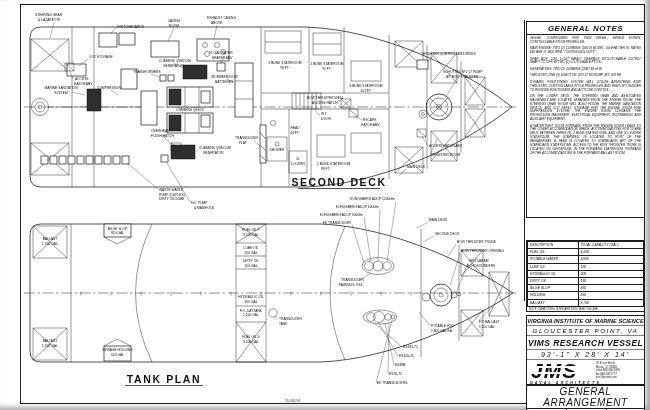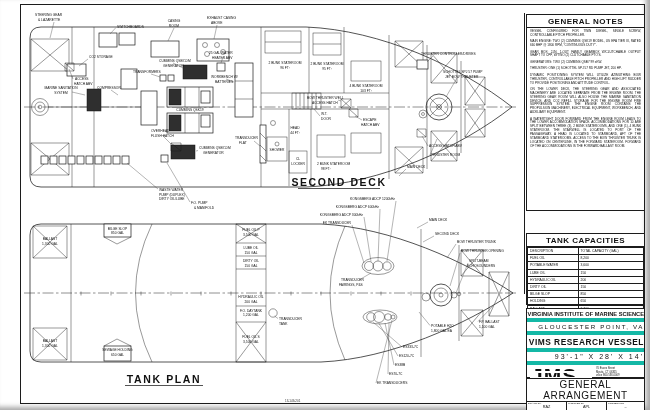--- a/index.html
+++ b/index.html
@@ -15,29 +15,29 @@
   .lt{fill:none;stroke:#1b1b1b;stroke-width:.45;}
   .dk{fill:#2f2f2f;stroke:#111;stroke-width:.5;}
   .wt{fill:#fff;stroke:#1b1b1b;stroke-width:.7;}
   .t{font-size:3.3px;fill:#111;}
   .tc{text-anchor:middle;}
   .te{text-anchor:end;}
   .bt{font-size:10.5px;font-weight:bold;letter-spacing:1.6px;fill:#111;}
   .cl{fill:none;stroke:#333;stroke-width:.55;stroke-dasharray:11 2.5 2.5 2.5;}
   .ldr{fill:none;stroke:#444;stroke-width:.4;}
   
-  .rightcol{position:absolute;left:524px;top:13px;width:122px;height:281px;border-left:1.2px solid #1c1c1c;box-sizing:border-box;}
+  .rightcol{position:absolute;left:524px;top:20px;width:122px;height:281px;border-left:1.2px solid #1c1c1c;box-sizing:border-box;font-style:italic;}
   .panel{position:absolute;left:1px;width:119px;border:1px solid #1c1c1c;background:#fff;box-sizing:border-box;}
   .ptitle{border-bottom:1px solid #1c1c1c;text-align:center;font-weight:bold;font-size:8px;padding:1.5px 0;letter-spacing:.5px;}
   .notesbody{padding:2px 3px;font-size:3.1px;line-height:1.25;text-align:justify;}
   .notesbody p{margin:0 0 2.6px 0;}
   .capt{width:100%;border-collapse:collapse;font-size:3.4px;}
   .capt th,.capt td{border:0.6px solid #1c1c1c;padding:0.8px 2px;text-align:left;font-weight:normal;height:4.6px;}
   .capfoot{font-size:2.7px;padding:1px 2px;}
-  .tb-row{border-bottom:4px solid #14b8a6;text-align:right;box-sizing:border-box;}
+  .tb-row{border-bottom:1px solid #14b8a6;text-align:center;box-sizing:border-box;}
   .tb-org{font-size:5.7px;font-weight:bold;padding:1.5px 0;}
   .tb-loc{font-size:6.2px;letter-spacing:1.6px;padding:1px 0;}
   .tb-vessel{font-size:8.4px;font-weight:bold;letter-spacing:.5px;padding:1.5px 0;}
   .tb-dims{font-size:7px;letter-spacing:2px;padding:1px 0;}
   .logo-wrap{position:relative;height:26px;border-bottom:1px solid #1c1c1c;}
   .jms{position:absolute;left:4px;top:-1px;font-size:21px;font-weight:900;letter-spacing:1px;line-height:24px;}
   .jms-stripe{position:absolute;left:3px;width:62px;height:1.6px;background:#fff;}
   .jms-sub{position:absolute;left:3px;top:20.5px;font-size:3.6px;letter-spacing:2.2px;font-weight:bold;}
   .addr{position:absolute;right:2px;top:2px;width:46px;font-size:2.7px;line-height:1.3;text-align:left;}
   .discl{font-size:2.5px;line-height:1.2;padding:1px 2px;text-align:justify;}
@@ -326,21 +326,20 @@
         <p>GEAR BOX: 2-IN, 1-OUT FAMILY GEARBOX W/CLUTCHABLE OUTPUT SHAFT TO CPP, W/TWO (2) CLUTCHABLE PTO'S.</p>
         <p>GENERATORS: TWO (2) CUMMINS QSB7 99 eKW.</p>
         <p>THRUSTER: ONE (1) SCHOTTEL SPJ 57 RD PUMP JET, 200 HP.</p>
         <p>DYNAMIC POSITIONING SYSTEM WILL UTILIZE AZIMUTHING BOW THRUSTER, CONTROLLABLE PITCH PROPELLER AND HIGH LIFT RUDDER TO PROVIDE POSITIONING AND ATTITUDE CONTROL.</p>
         <p>ON THE LOWER DECK, THE STEERING GEAR AND ASSOCIATED MACHINERY ARE LOCATED SEPARATE FROM THE ENGINE ROOM. THE STEERING GEAR ROOM WILL ALSO HOUSE THE MARINE SANITATION DEVICE, AND CO2 REFILL STORAGE FOR THE ENGINE ROOM FIRE SUPPRESSION SYSTEM. THE ENGINE ROOM CONTAINS THE PROPULSION MACHINERY, ELECTRICAL EQUIPMENT, WORKBENCH, AND AUXILIARY EQUIPMENT.</p>
         <p>A WATERTIGHT DOOR FORWARD FROM THE ENGINE ROOM LEADS TO THE LOWER ACCOMMODATION SPACE. ACCOMMODATIONS FOR 10 ARE SPLIT BETWEEN THREE (3), 2 BUNK STATEROOMS, AND ONE (1), 4 BUNK STATEROOM. THE STAIRWELL IS LOCATED TO PORT OF THE PASSAGEWAY. A HEAD IS LOCATED TO STARBOARD, AFT OF THE STARBOARD STATEROOMS. ACCESS TO THE BOW THRUSTER TRUNK IS LOCATED ON CENTERLINE, IN THE FORWARD STATEROOM. FORWARD OF THE ACCOMMODATIONS IS THE FORWARD BALLAST ROOM.</p>
       </div>
     </div>
 
     <div class="panel" style="top:220px;height:72px;">
-      <div class="ptitle">TANK CAPACITIES</div>
       <table class="capt">
         <tbody>
             <tr>
           <th>DESCRIPTION</th>
           <th>TOTAL CAPACITY (GAL)</th>
         </tr>
         <tr>
               <td>FUEL OIL</td>
               <td>8,200</td>
             </tr>

